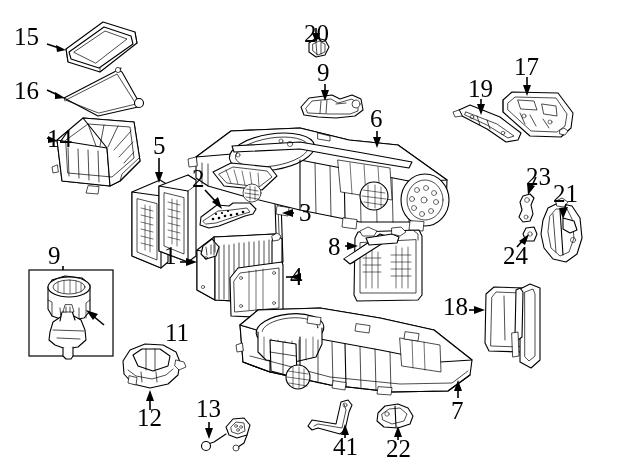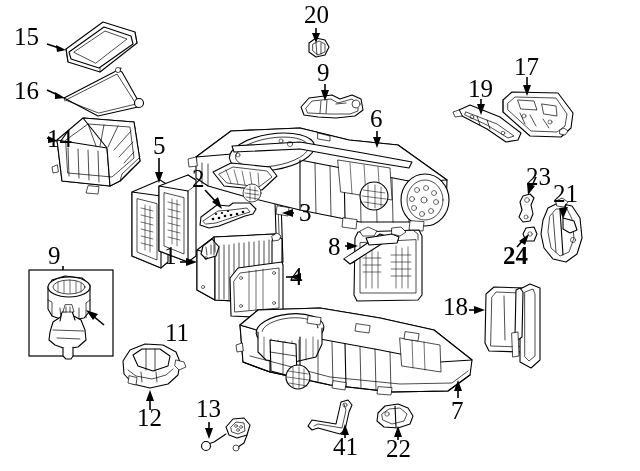--- a/index.html
+++ b/index.html
@@ -457,20 +457,20 @@
   <div class="lbl" style="left:48px;top:243px;">9</div>
   <div class="lbl" style="left:120px;top:320px;margin-left:45px;">11</div>
   <div class="lbl" style="left:137px;top:405px;text-align:right;">12</div>
   <div class="lbl" style="left:196px;top:396px;">13</div>
   <div class="lbl" style="left:14px;top:126px;margin-left:33px;">14</div>
   <div class="lbl" style="left:14px;top:24px;">15</div>
   <div class="lbl" style="left:14px;top:78px;">16</div>
   <div class="lbl" style="left:514px;top:54px;">17</div>
   <div class="lbl" style="left:443px;top:294px;font-family:Liberation Serif, serif;">18</div>
   <div class="lbl" style="left:468px;top:76px;">19</div>
-  <div class="lbl" style="left:304px;top:2px;">20</div>
+  <div class="lbl" style="left:304px;top:21px;">20</div>
   <div class="lbl" style="left:553px;top:181px;">21</div>
   <div class="lbl" style="left:386px;top:436px;">22</div>
   <div class="lbl" style="left:526px;top:164px;">23</div>
-  <div class="lbl" style="left:503px;top:243px;font-weight:bold;">24</div>
+  <div class="lbl" style="left:503px;top:243px;">24</div>
   <div class="lbl" style="left:333px;top:434px;">41</div>
 
 </div>
 
 </body></html>

